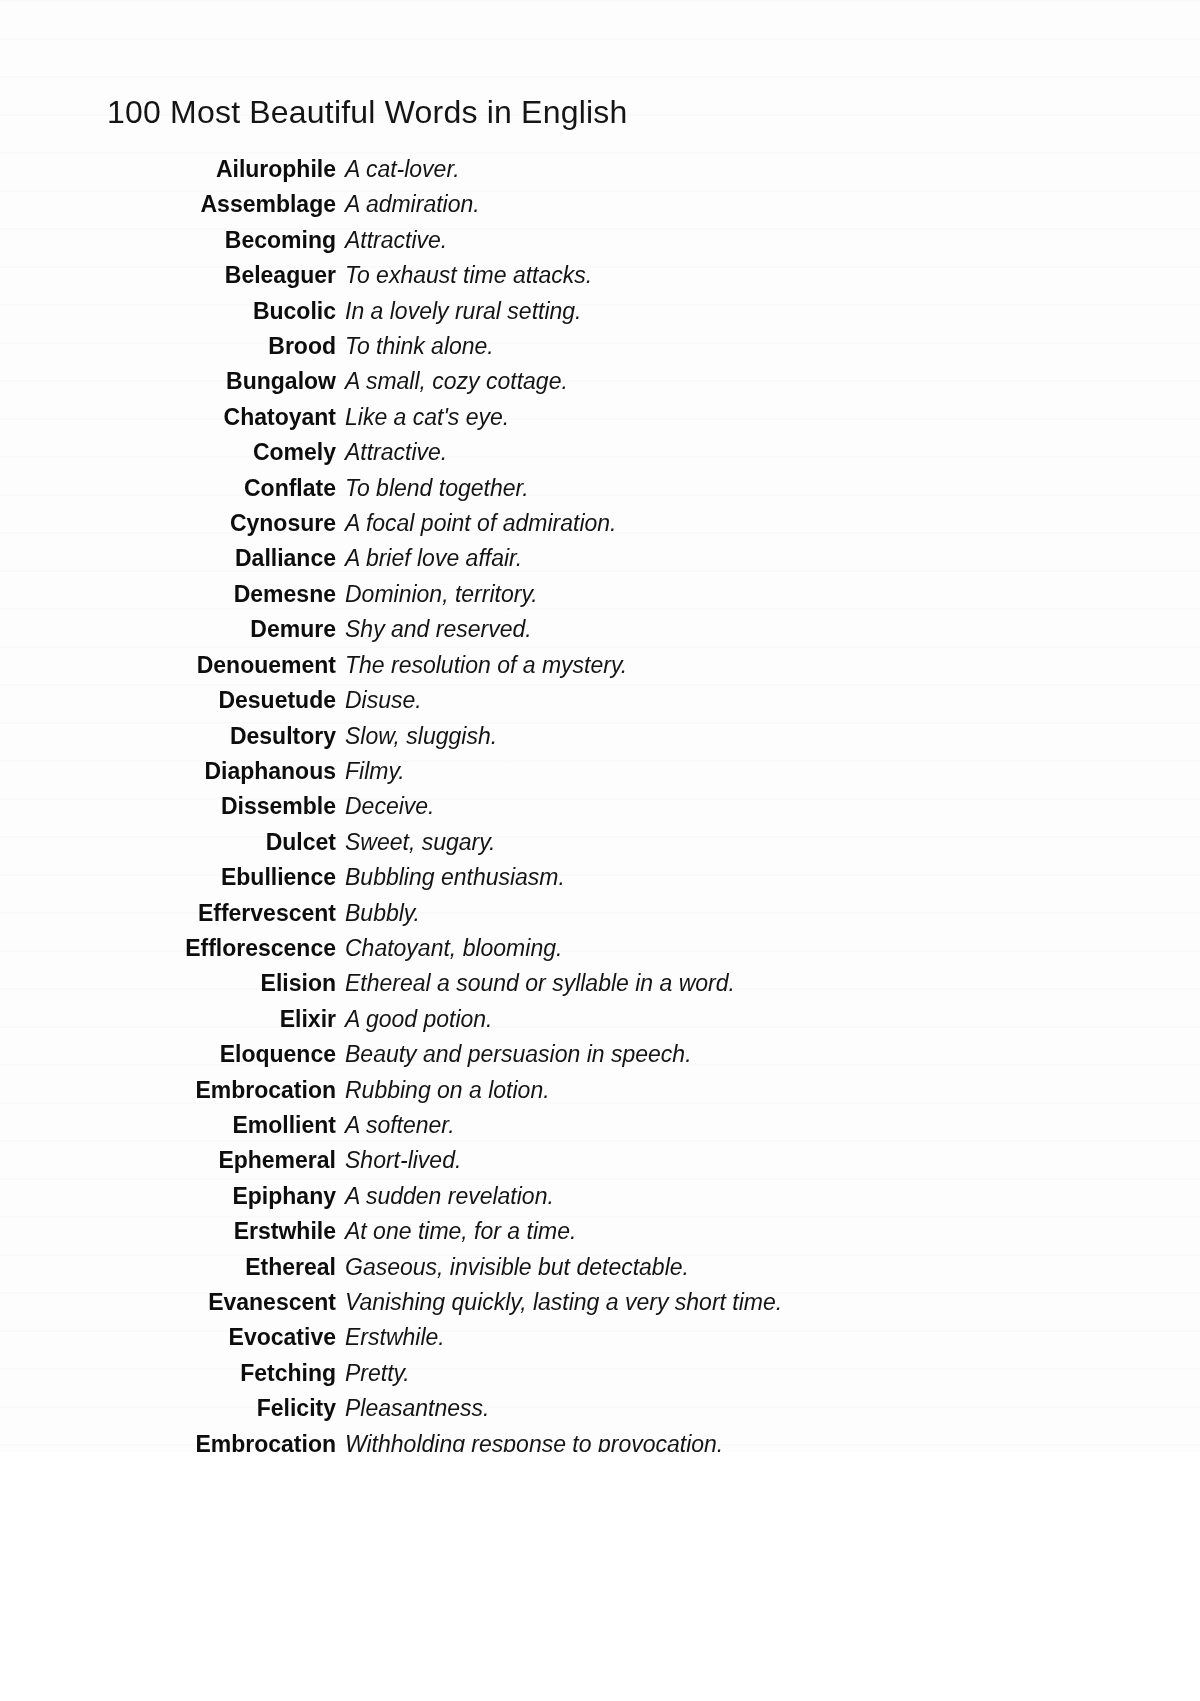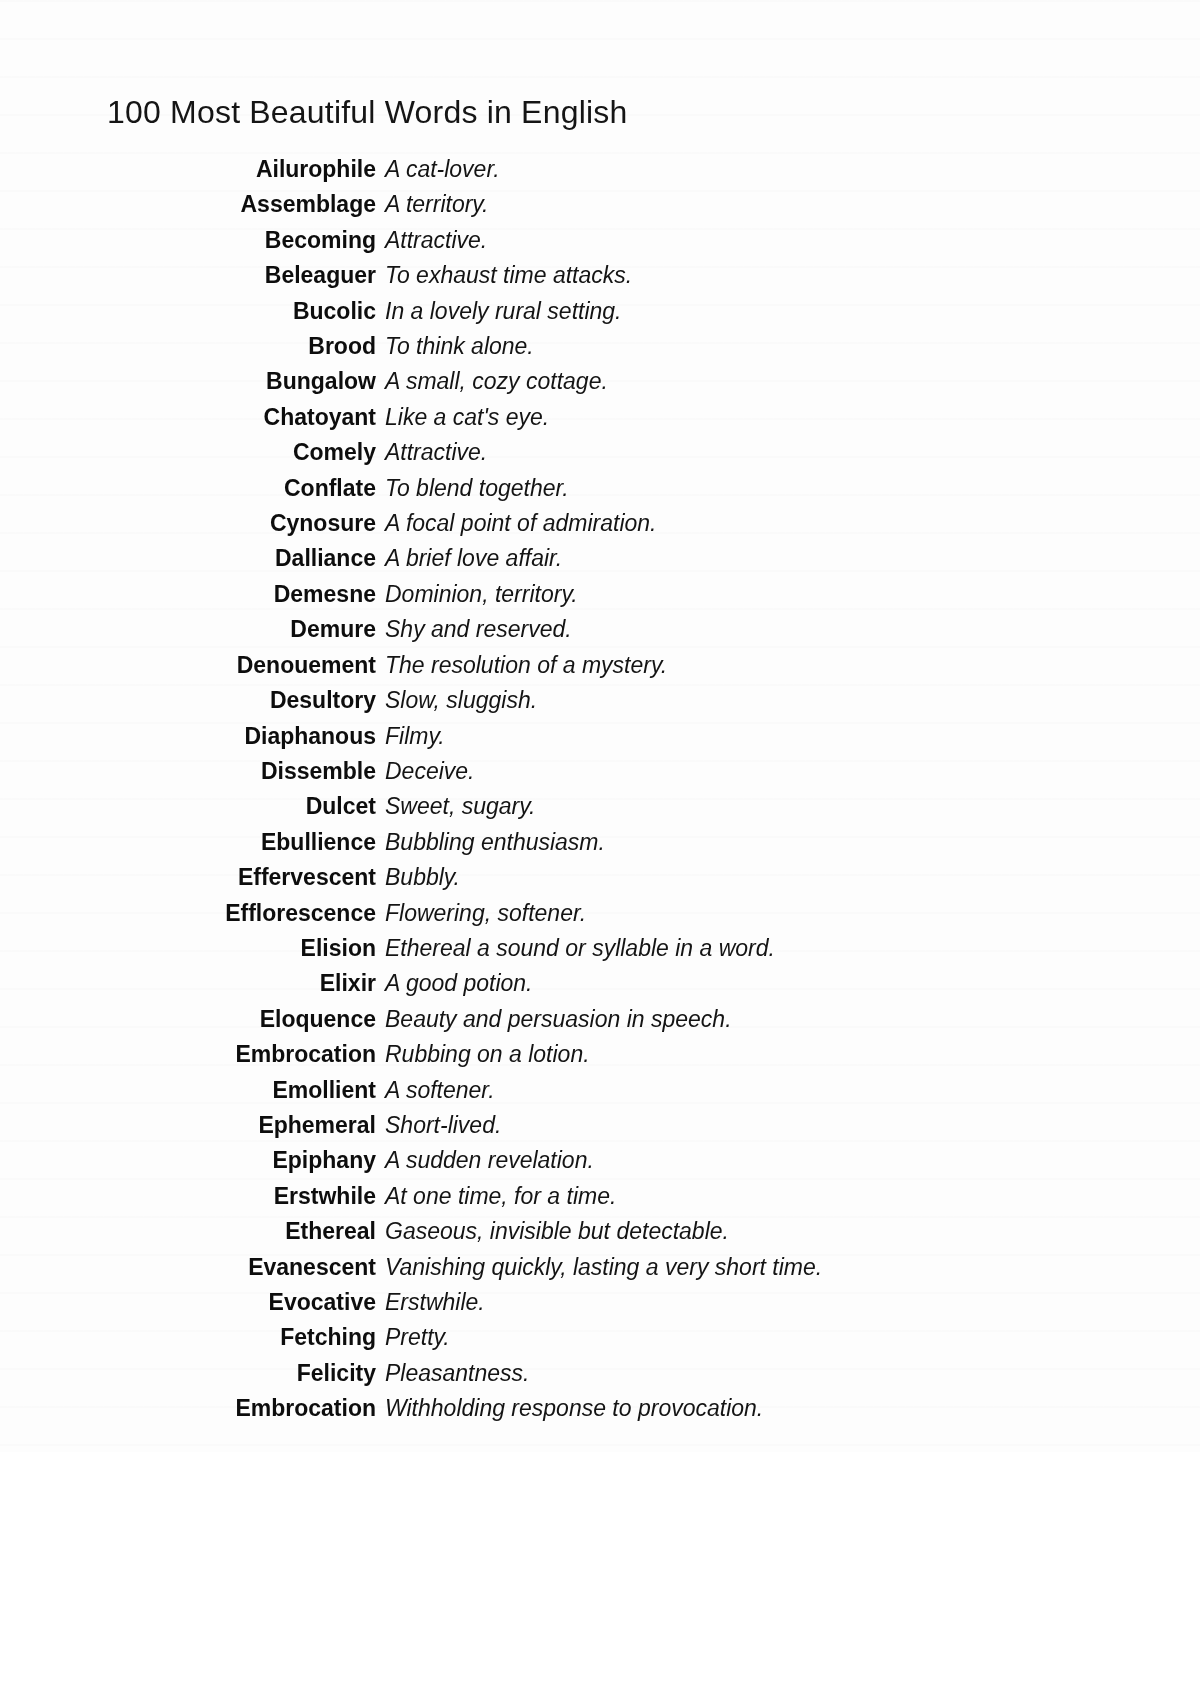--- a/index.html
+++ b/index.html
@@ -49,21 +49,20 @@
     line-height: 35.4px;
     font-size: 23px;
     white-space: nowrap;
   }
   .entry .word {
     display: inline-block;
     width: 336px;
     text-align: right;
     font-weight: 700;
     color: #0d0d0d;
-    margin-left: 40px;
   }
   .entry .definition {
     margin-left: 9px;
     font-weight: 400;
     color: #141414;
     font-style: italic;
   }
 </style>
 </head>
 <body>
@@ -71,21 +70,21 @@
 <div class="page">
   <h1 class="doc-title">100 Most Beautiful Words in English</h1>
 
   <div class="word-list">
       <div class="entry">
         <span class="word">Ailurophile</span>
         <span class="definition">A cat-lover.</span>
       </div>
       <div class="entry">
         <span class="word">Assemblage</span>
-        <span class="definition">A territory.</span>
+        <span class="definition">A admiration.</span>
       </div>
       <div class="entry">
         <span class="word">Becoming</span>
         <span class="definition">Attractive.</span>
       </div>
       <div class="entry">
         <span class="word">Beleaguer</span>
         <span class="definition">To exhaust time attacks.</span>
       </div>
       <div class="entry">
@@ -126,20 +125,24 @@
       </div>
       <div class="entry">
         <span class="word">Demure</span>
         <span class="definition">Shy and reserved.</span>
       </div>
       <div class="entry">
         <span class="word">Denouement</span>
         <span class="definition">The resolution of a mystery.</span>
       </div>
       <div class="entry">
+        <span class="word">Desuetude</span>
+        <span class="definition">Disuse.</span>
+      </div>
+      <div class="entry">
         <span class="word">Desultory</span>
         <span class="definition">Slow, sluggish.</span>
       </div>
       <div class="entry">
         <span class="word">Diaphanous</span>
         <span class="definition">Filmy.</span>
       </div>
       <div class="entry">
         <span class="word">Dissemble</span>
         <span class="definition">Deceive.</span>
@@ -151,21 +154,21 @@
       <div class="entry">
         <span class="word">Ebullience</span>
         <span class="definition">Bubbling enthusiasm.</span>
       </div>
       <div class="entry">
         <span class="word">Effervescent</span>
         <span class="definition">Bubbly.</span>
       </div>
       <div class="entry">
         <span class="word">Efflorescence</span>
-        <span class="definition">Flowering, softener.</span>
+        <span class="definition">Chatoyant, blooming.</span>
       </div>
       <div class="entry">
         <span class="word">Elision</span>
         <span class="definition">Ethereal a sound or syllable in a word.</span>
       </div>
       <div class="entry">
         <span class="word">Elixir</span>
         <span class="definition">A good potion.</span>
       </div>
       <div class="entry">

